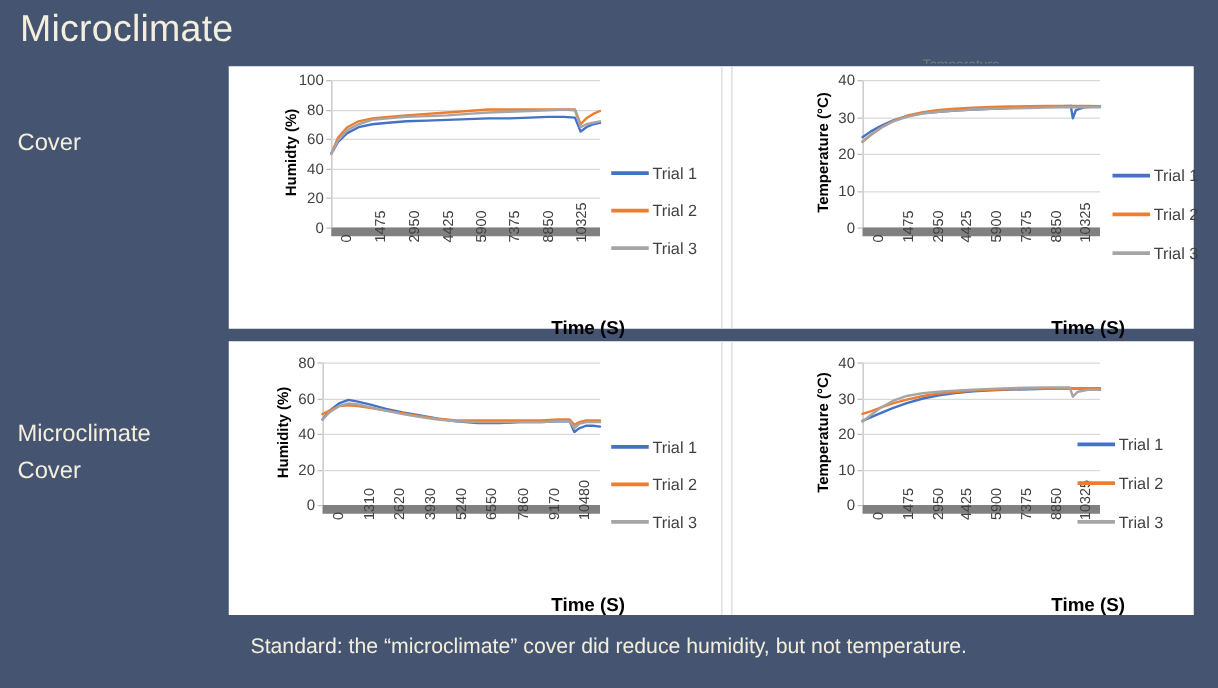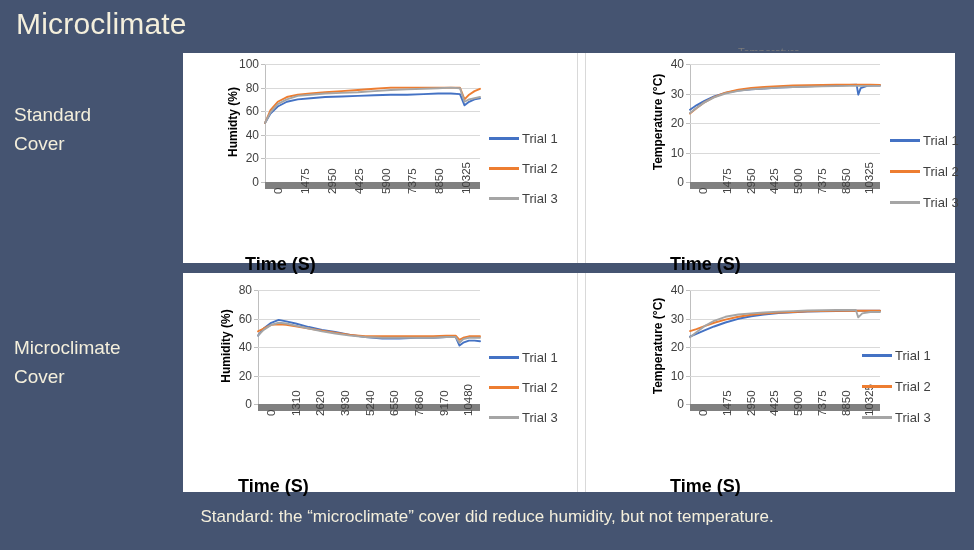--- a/index.html
+++ b/index.html
@@ -68,22 +68,22 @@
   }
   .series-svg{position:absolute;left:0;top:0;overflow:visible;}
   .x-tick{
     position:absolute;
     font-size:11.5px;color:#404040;
     white-space:nowrap;
     transform-origin:left top;
     transform:rotate(-90deg);
   }
   .x-title{
-    position:absolute;text-align:left;
-    font-size:18px;font-weight:bold;color:#000;
+    position:absolute;text-align:right;
+    font-size:15px;font-weight:bold;color:#000;
     white-space:nowrap;
   }
   
   .legend{position:absolute;}
   .legend-row{
     position:absolute;left:0;display:flex;align-items:center;
     white-space:nowrap;
   }
   .legend-swatch{width:30px;height:3px;display:inline-block;margin-right:3px;}
   .legend-text{font-size:13px;color:#404040;}
@@ -100,21 +100,20 @@
     text-align:center;color:#F4EFDC;font-size:17px;
     line-height:26px;
   }
 </style>
 </head>
 <body>
 
 <div id="slide-title">Microclimate</div>
 
 <div class="row-label" id="row-label-standard">
-  <div>Standard</div>
   <div>Cover</div>
 </div>
 
 <div class="row-label" id="row-label-micro">
   <div>Microclimate</div>
   <div>Cover</div>
 </div>
 
 <div class="panel" id="panel-top">
   <div class="vdiv" style="left:394px"></div>

